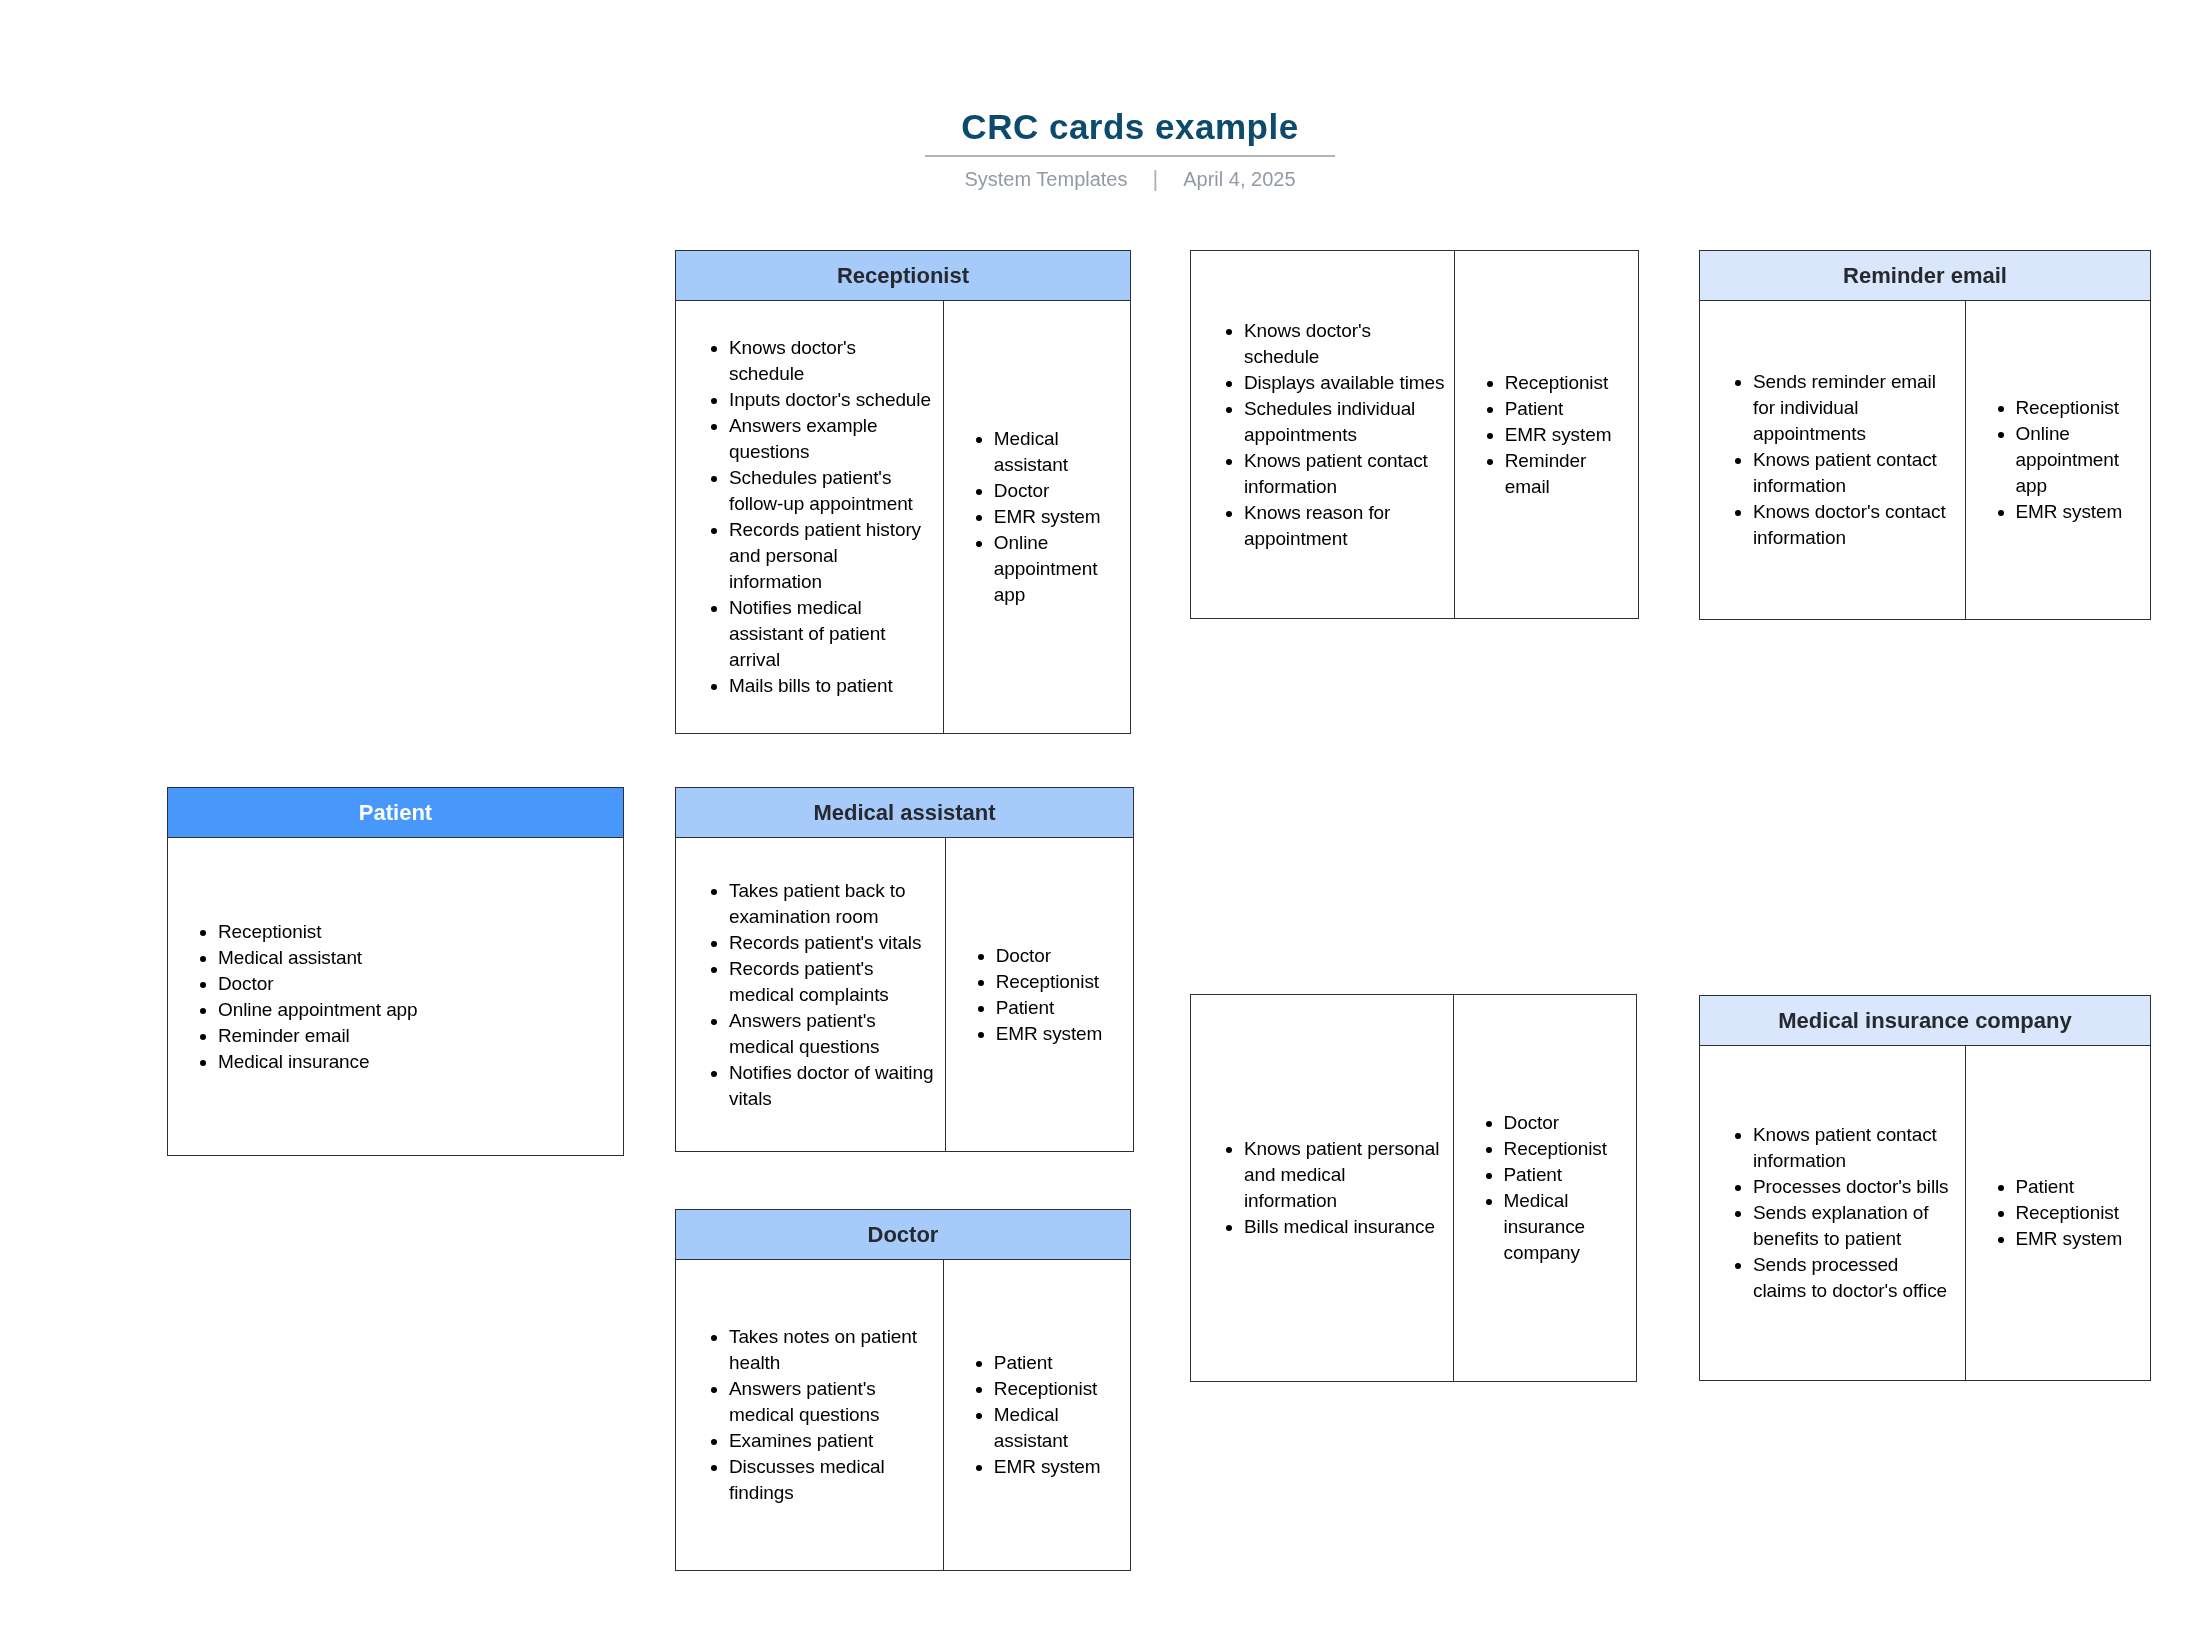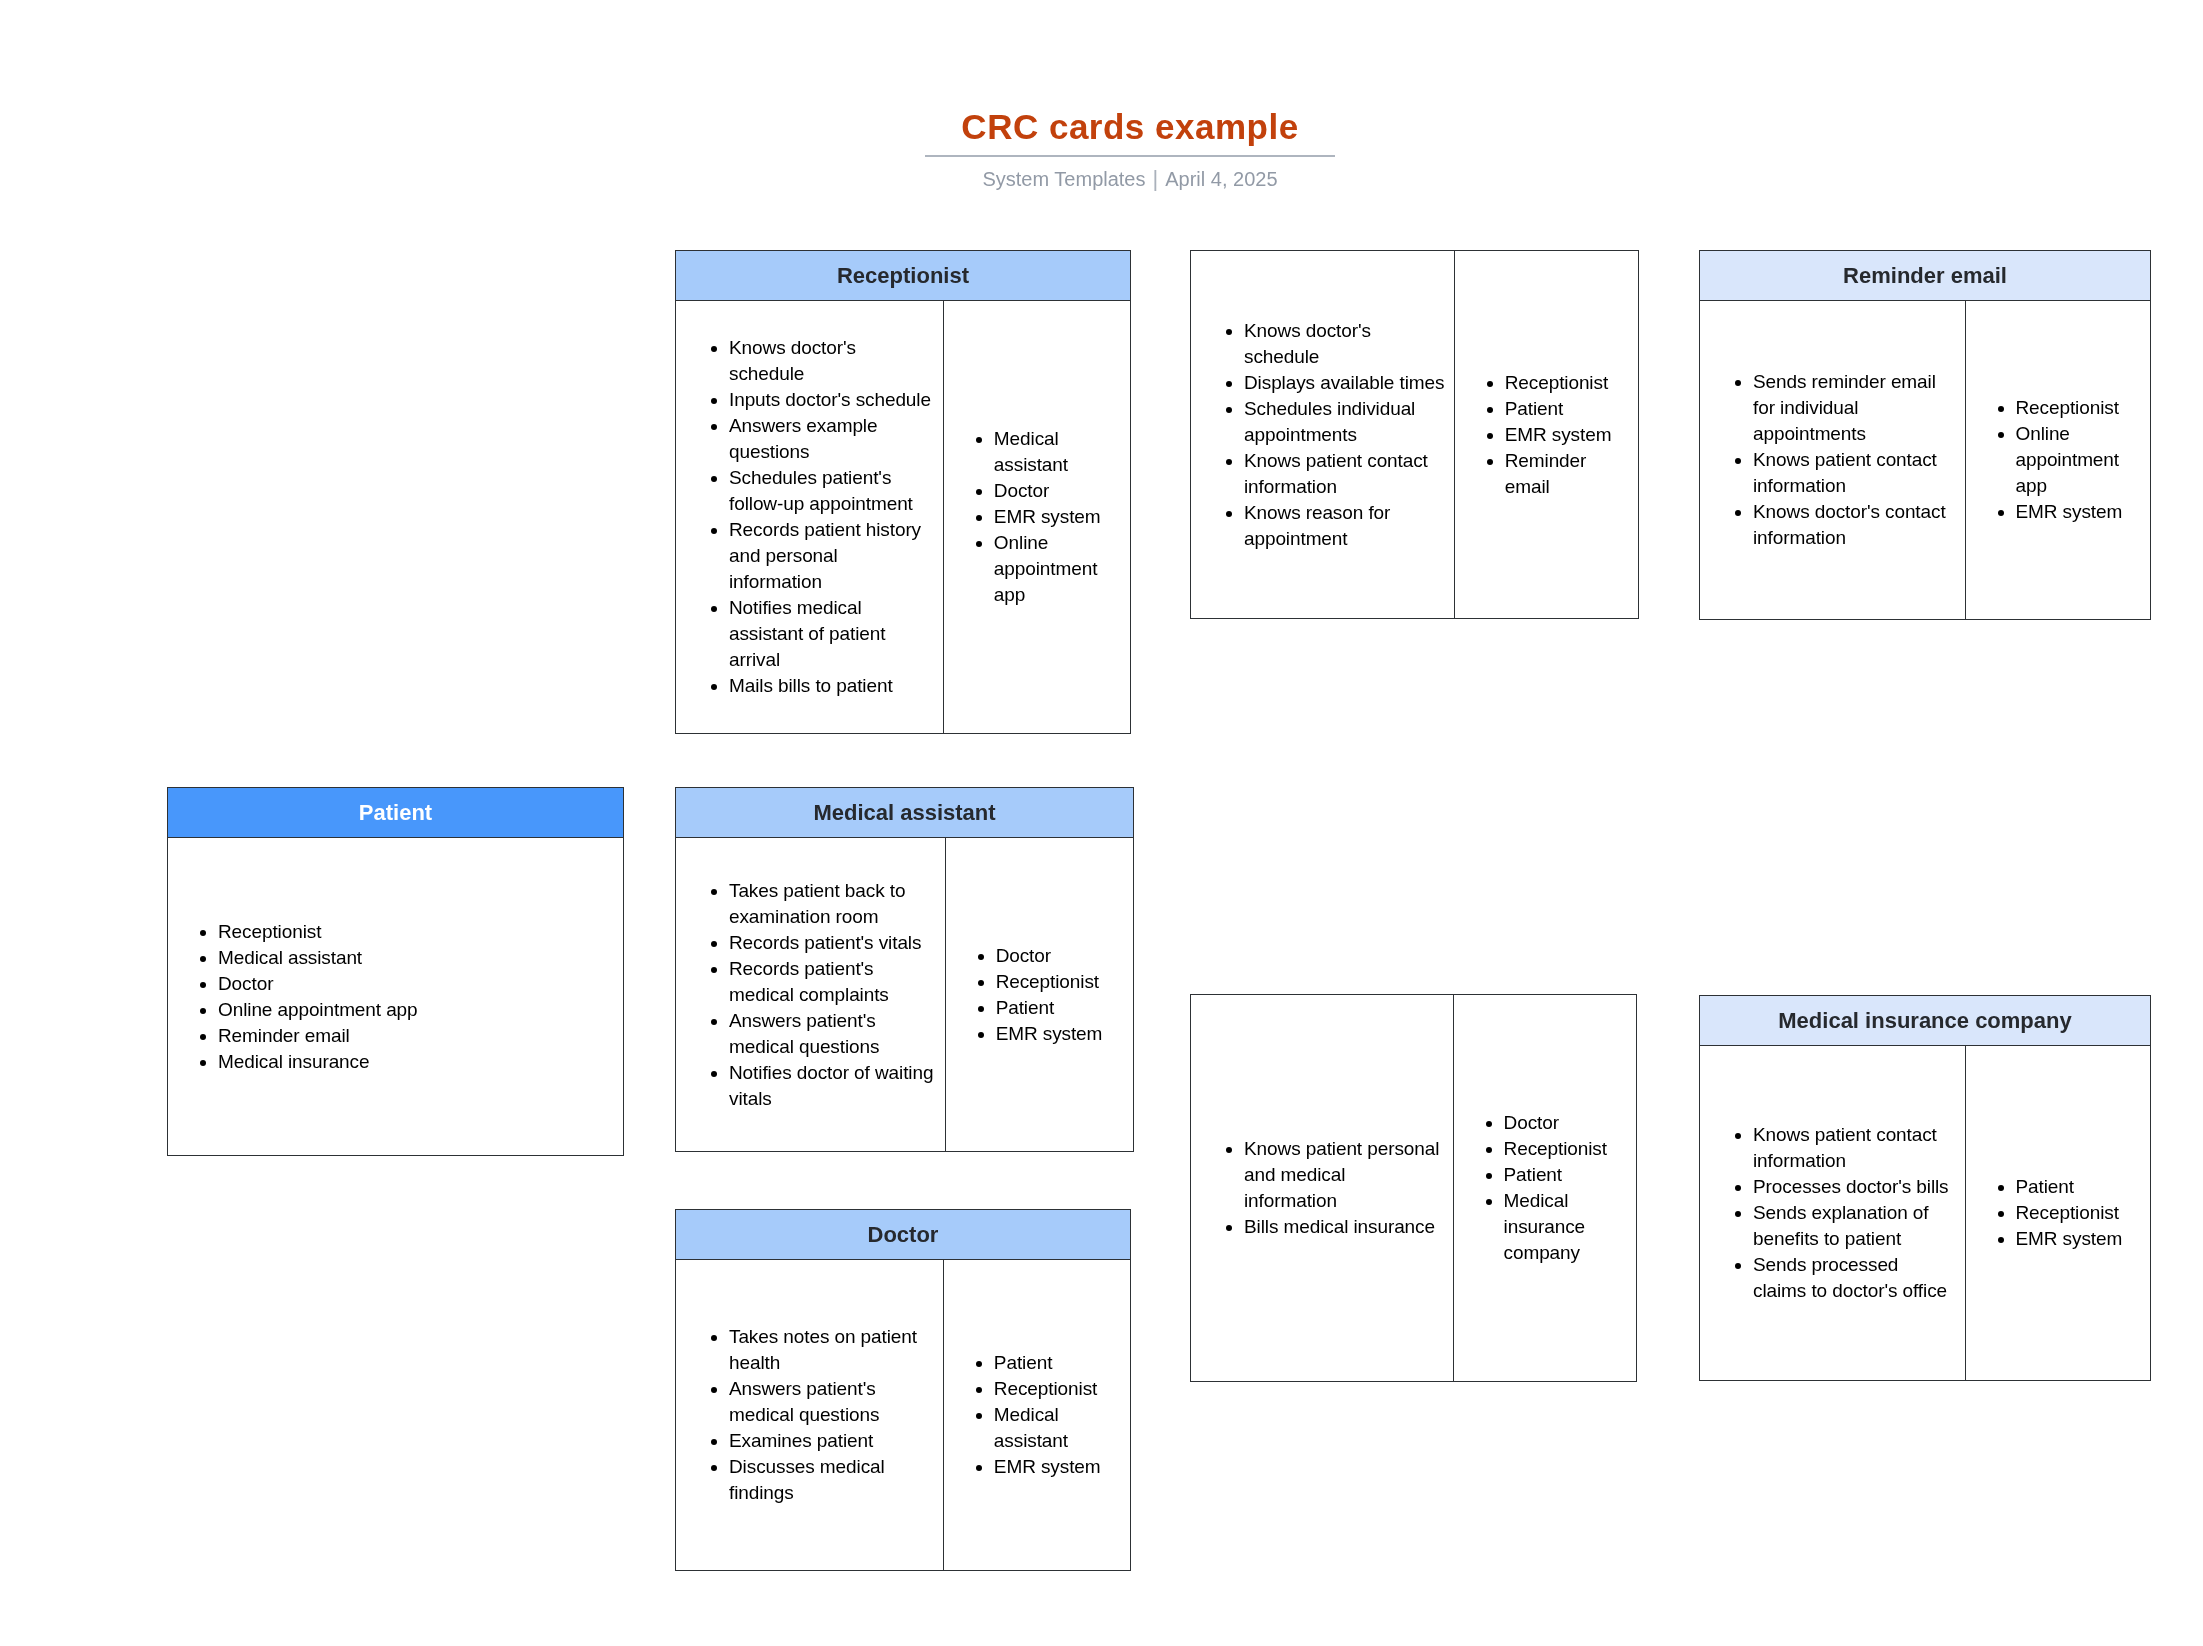--- a/index.html
+++ b/index.html
@@ -22,38 +22,38 @@
   .title-block {
     position: absolute;
     left: 925px;
     top: 107px;
     width: 410px;
     text-align: center;
   }
   .page-title {
     font-size: 35px;
     font-weight: bold;
-    color: #c2410c;
+    color: #0c4a6e;
     letter-spacing: 0.5px;
     line-height: 40px;
     margin: 0;
   }
   .title-rule {
     height: 0;
     border-top: 2.8px solid #aeb5bf;
     margin-top: 8.3px;
   }
   .subtitle {
     margin-top: 11px;
     font-size: 20px;
     color: #929aa6;
     display: flex;
     justify-content: center;
     align-items: center;
-    gap: 7px;
+    gap: 25px;
     line-height: 22px;
   }
   .subtitle .sep {
     color: #aab1bb;
     font-size: 22px;
     font-weight: 300;
   }
 
   
   .card {

